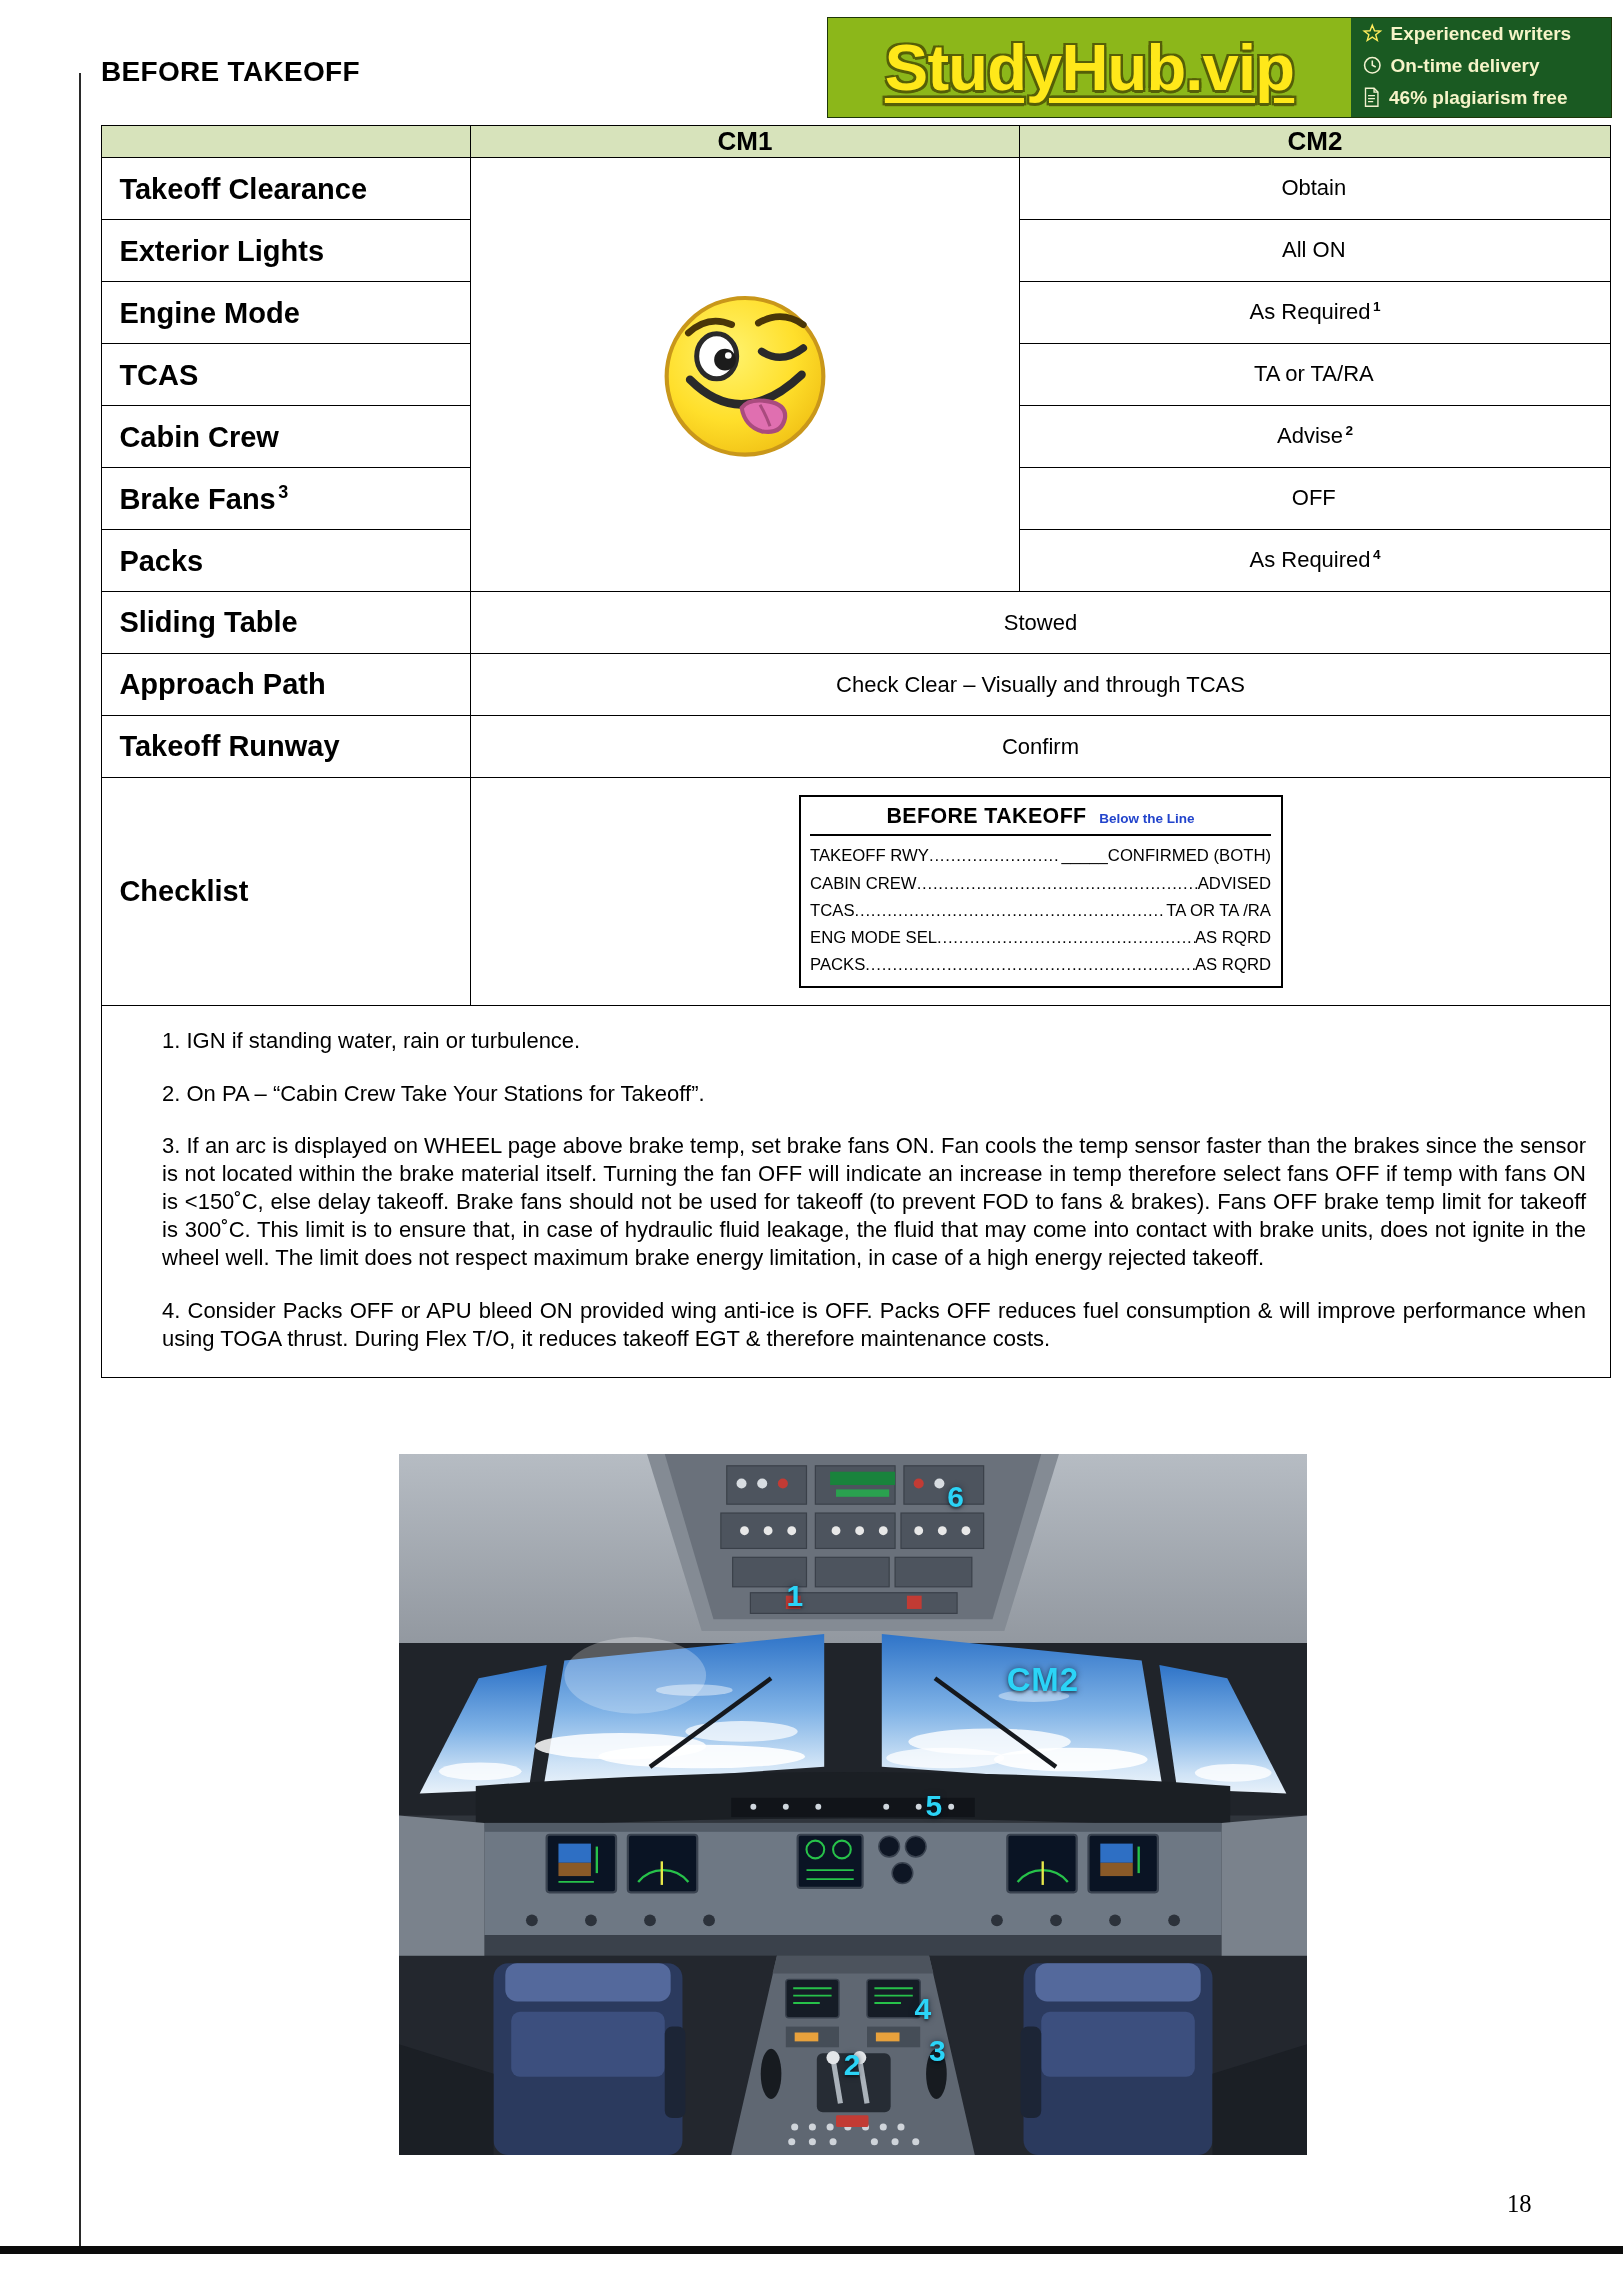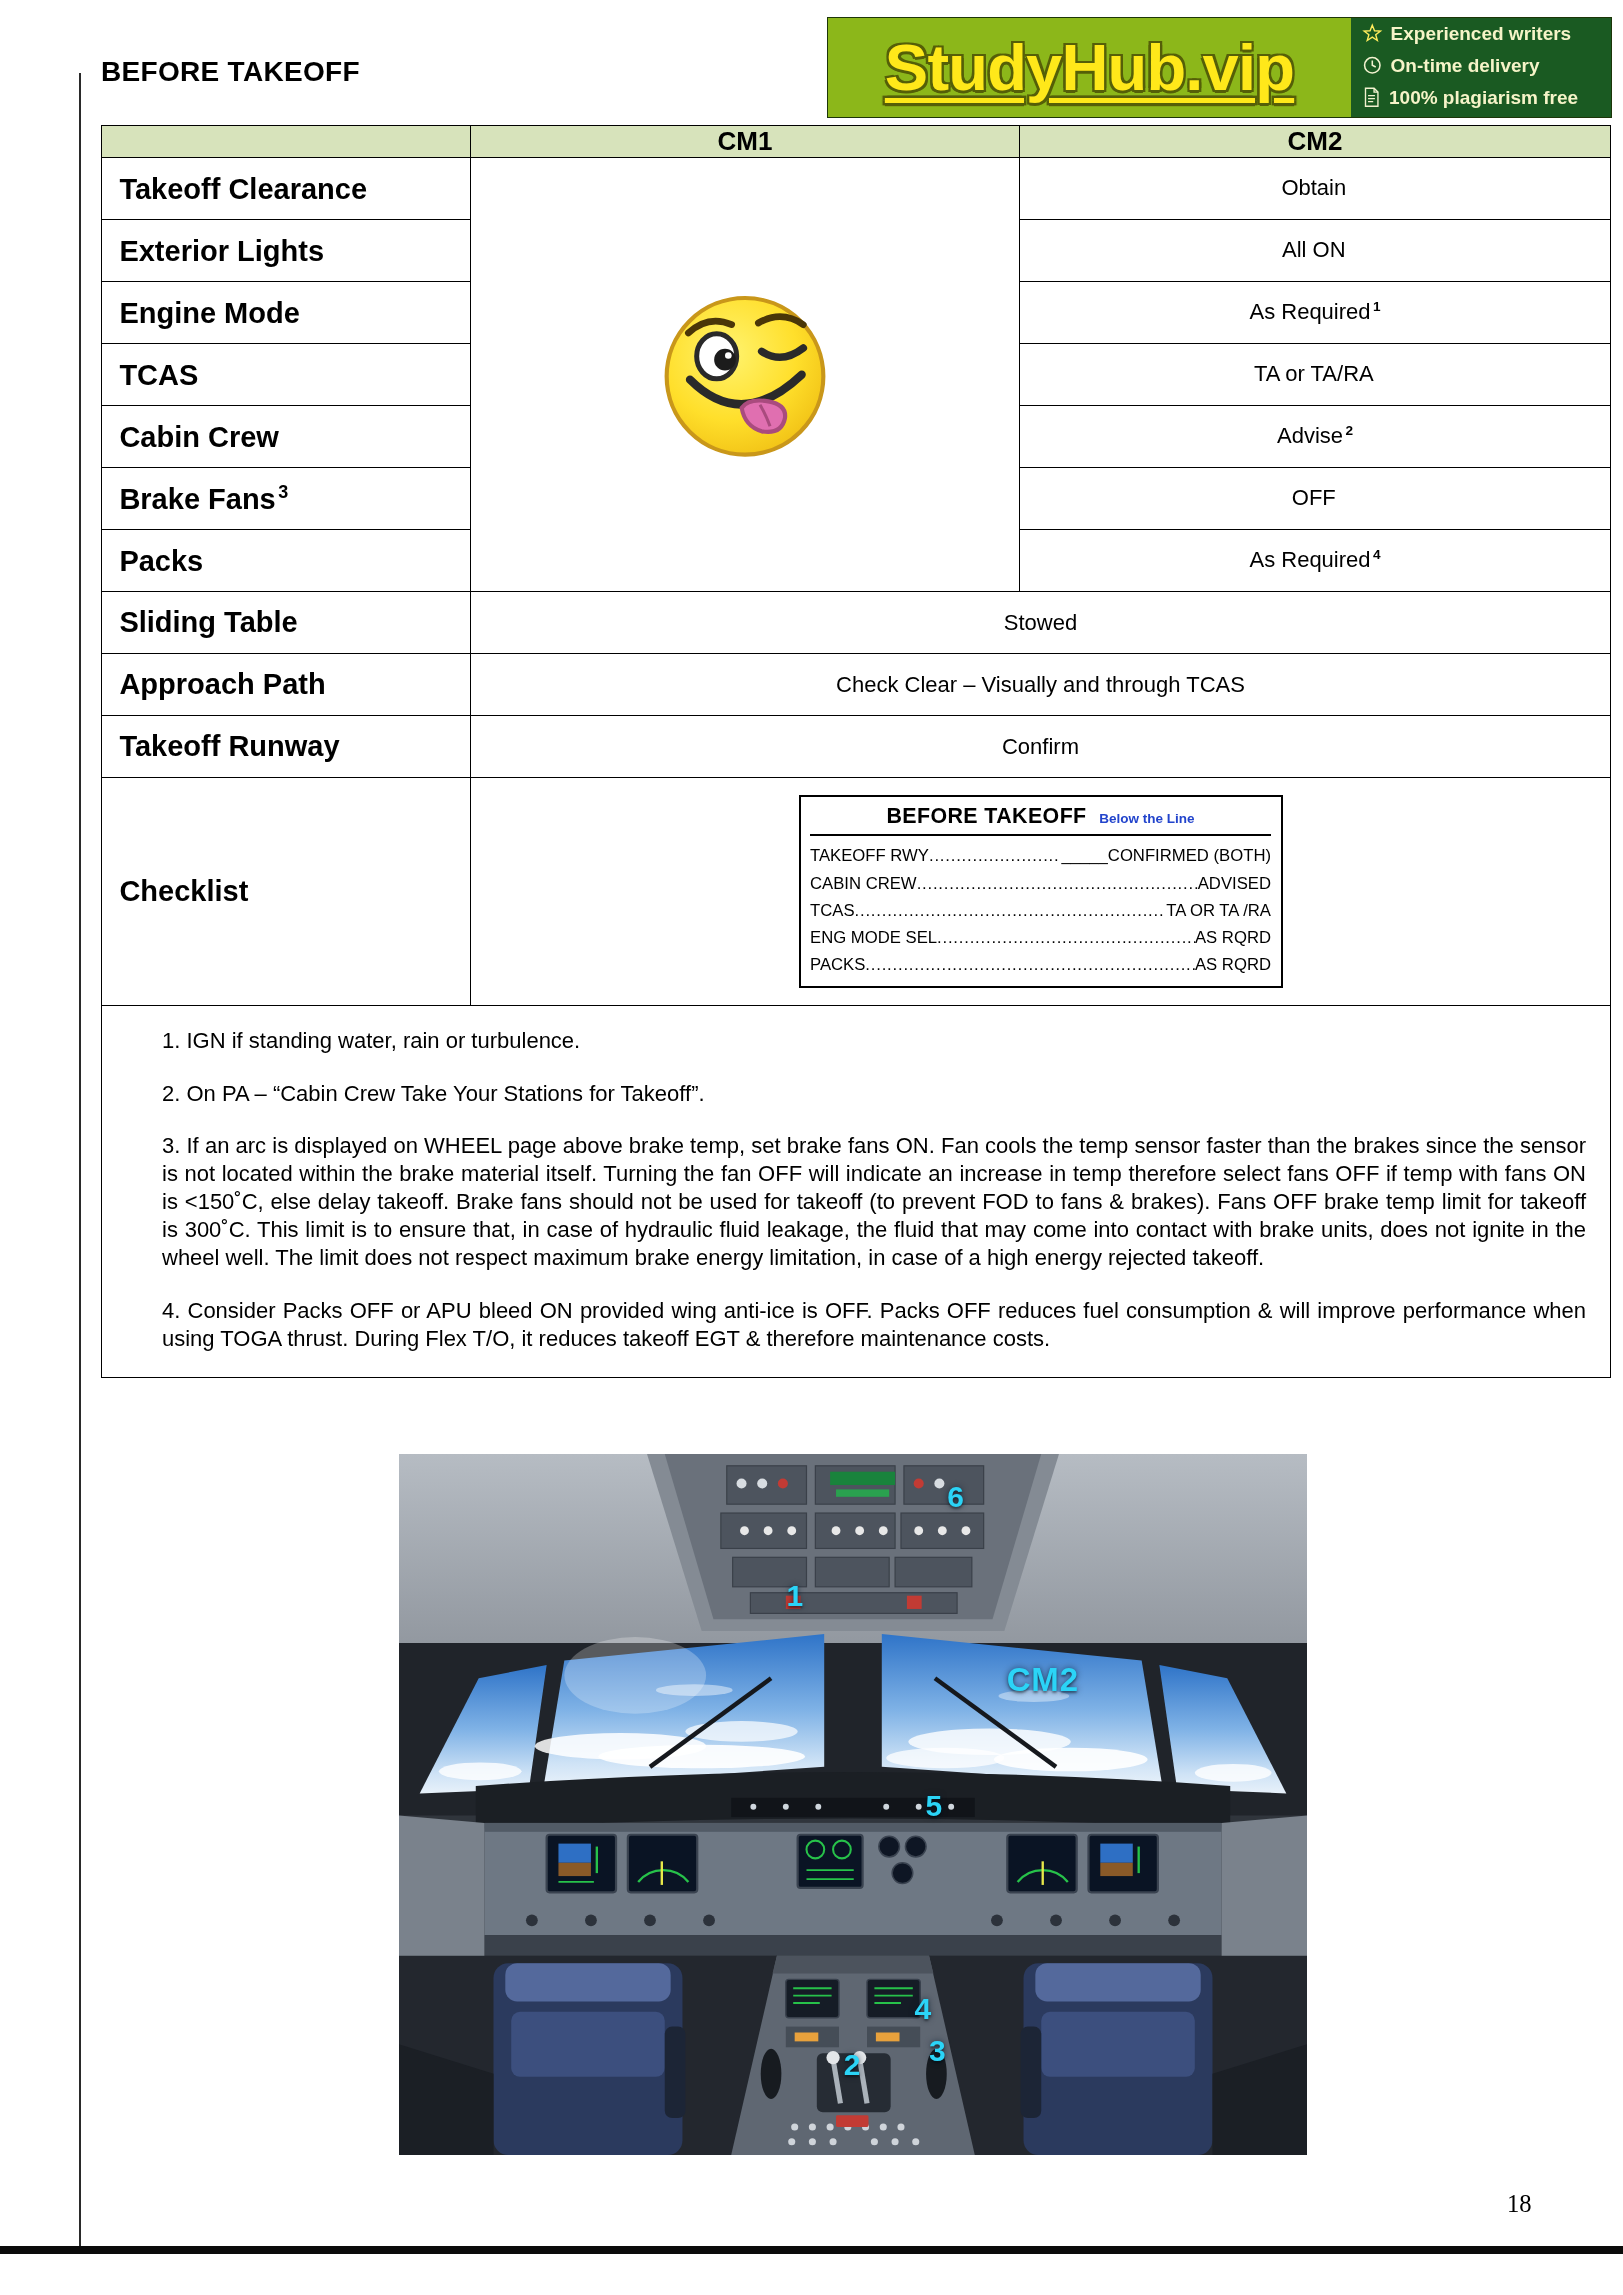--- a/index.html
+++ b/index.html
@@ -86,21 +86,21 @@
               <path d="M12 6.5 V12 L16 14" stroke="#f2f2cf" stroke-width="1.8" fill="none"></path>
             </svg></span>
         <span>On-time delivery</span>
       </div>
       <div class="feat">
         <span><svg width="19" height="20.6" viewBox="0 0 20 24">
               <path d="M3 1.5 H13 L17.5 6 V22.5 H3 Z" fill="none" stroke="#f2f2cf" stroke-width="1.6"></path>
               <path d="M13 1.5 V6 H17.5" fill="none" stroke="#f2f2cf" stroke-width="1.6"></path>
               <path d="M6 10 H14 M6 13.5 H14 M6 17 H12" stroke="#f2f2cf" stroke-width="1.4"></path>
             </svg></span>
-        <span>100% plagiarism free</span>
+        <span>46% plagiarism free</span>
       </div>
     </div>
   </div>
 
   <table class="main">
     <colgroup>
         <col class="c0">
         <col class="c1">
         <col class="c2">
       </colgroup>

